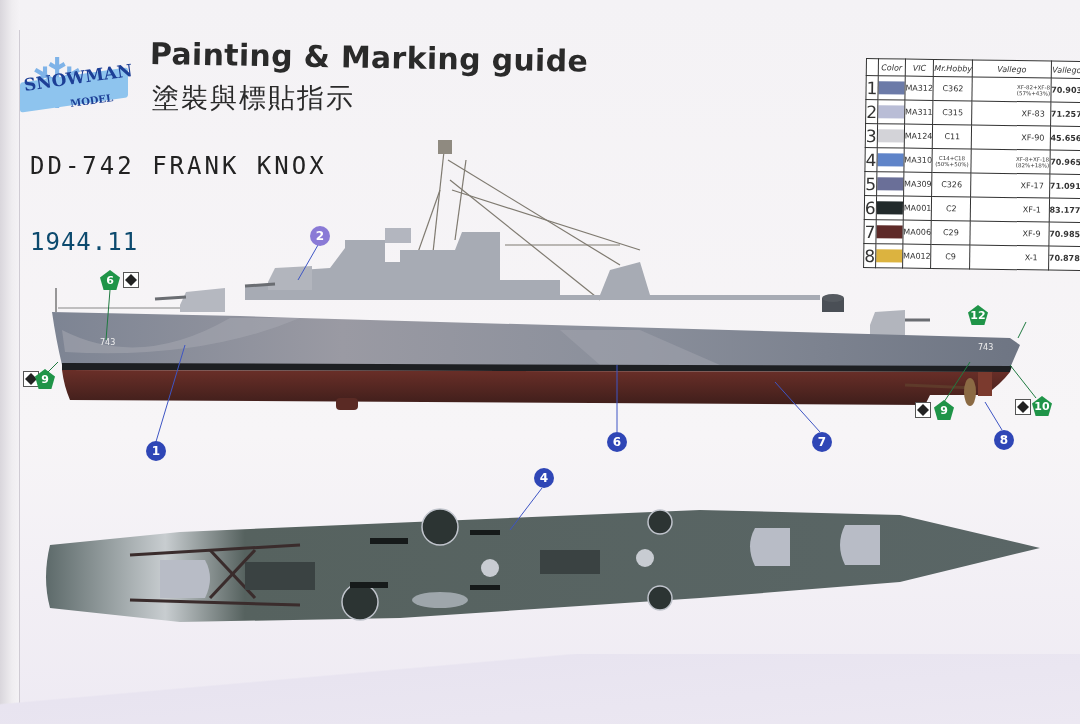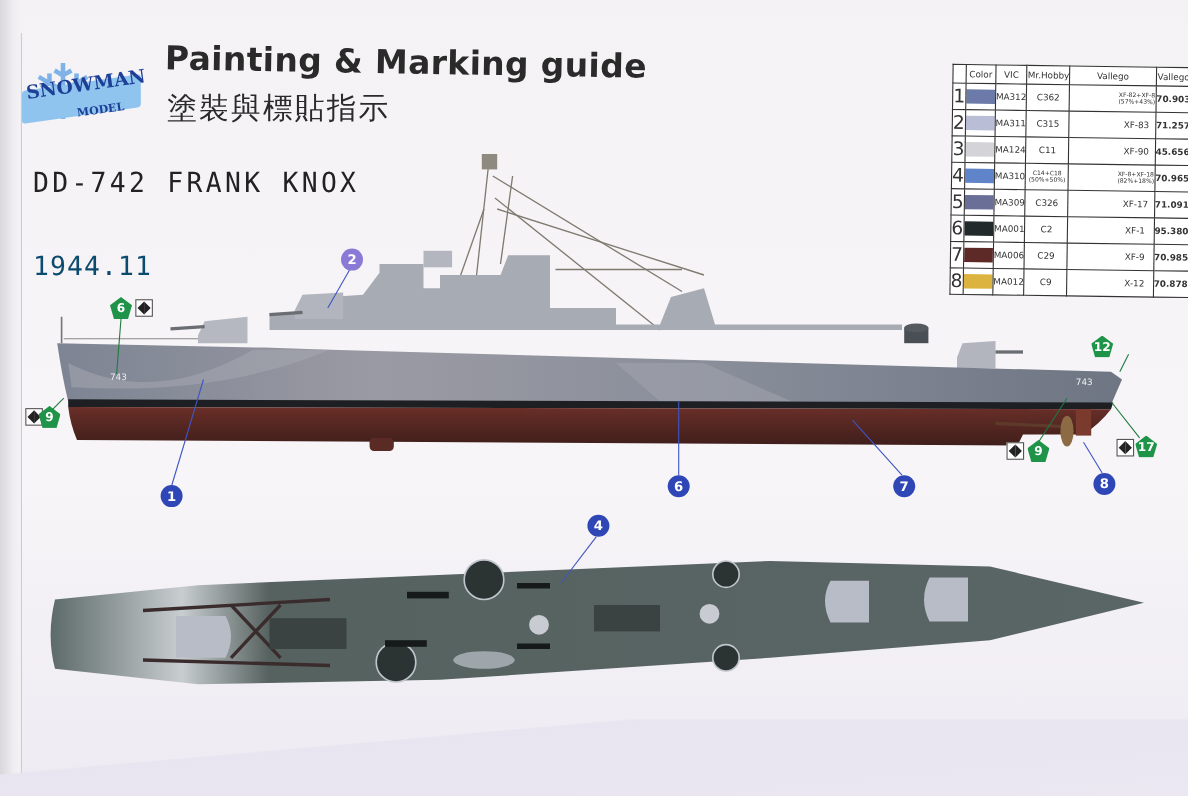--- a/index.html
+++ b/index.html
@@ -19,21 +19,21 @@
   .logo .t1{position:absolute;left:6px;top:30px;font-family:"DejaVu Serif",serif;font-weight:bold;color:#1d3f96;font-size:17px;letter-spacing:0px;transform:rotate(-8deg);transform-origin:left;}
   .logo .t2{position:absolute;left:52px;top:50px;font-family:"DejaVu Serif",serif;font-weight:bold;color:#1d3f96;font-size:10px;transform:rotate(-8deg);}
   .title-en{position:absolute;left:150px;top:36px;font-size:30px;font-weight:bold;color:#2a2a2a;
     font-family:"DejaVu Sans",sans-serif;letter-spacing:0.3px;transform:rotate(1deg);transform-origin:left;}
   .title-cn{position:absolute;left:152px;top:80px;font-size:27px;color:#2a2a2a;letter-spacing:2px;}
   .ship-name{position:absolute;left:30px;top:152px;font-size:24px;font-family:"DejaVu Sans Mono",monospace;color:#222;letter-spacing:3px;transform:scaleY(1.05);}
   .ship-date{position:absolute;left:30px;top:192px;font-size:24px;font-family:"DejaVu Sans Mono",monospace;color:#0c4a6e;letter-spacing:1px;margin-top:36px;}
   
   .paint-table{position:absolute;left:866px;top:58px;border-collapse:collapse;background:#fff;transform:rotate(0.8deg);transform-origin:left top;}
   .paint-table th,.paint-table td{border:1px solid #333;font-size:8px;text-align:center;padding:0;color:#333;}
-  .paint-table th{height:16px;font-weight:normal;}
+  .paint-table th{height:16px;font-weight:normal;font-style:italic;}
   .paint-table td{height:23px;}
   .paint-table td.num{font-size:17px;width:20px;}
   .paint-table td.sw{width:36px;}
   .paint-table td.sw span{display:block;width:26px;height:13px;margin:0 auto;}
   .paint-table td.vic{width:30px;text-align:right;}
   .paint-table td.mr{width:38px;}
   .paint-table td.tam{width:38px;padding-left:44px;}
   .paint-table td.val{width:38px;font-weight:bold;}
   .paint-table .small{font-size:5.5px;line-height:6px;}
   
@@ -130,40 +130,40 @@
       <td class="val">71.091</td>
     </tr>
     <tr>
       <td class="num">6</td>
       <td class="sw">
           <span style="background:#222a2b"></span>
         </td>
       <td class="vic">MA001</td>
       <td class="mr">C2</td>
       <td class="tam">XF-1</td>
-      <td class="val">95.380</td>
+      <td class="val">83.177</td>
     </tr>
     <tr>
       <td class="num">7</td>
       <td class="sw">
           <span style="background:#5e2a28"></span>
         </td>
       <td class="vic">MA006</td>
       <td class="mr">C29</td>
       <td class="tam">XF-9</td>
       <td class="val">70.985</td>
     </tr>
     <tr>
       <td class="num">8</td>
       <td class="sw">
           <span style="background:#dcb33f"></span>
         </td>
       <td class="vic">MA012</td>
       <td class="mr">C9</td>
-      <td class="tam">X-12</td>
+      <td class="tam">X-1</td>
       <td class="val">70.878</td>
     </tr>
   </tbody>
 </table>
 
 <svg class="ships" width="1080" height="724" viewBox="0 0 1080 724">
   <defs>
     <linearGradient id="hullUpper" x1="0" x2="1" y1="0" y2="0">
       <stop offset="0" stop-color="#7d8493"></stop>
       <stop offset="0.3" stop-color="#9a9aa3"></stop>
@@ -298,15 +298,15 @@
 <div class="decal" style="left:100px;top:270px;">6</div>
 <div class="decal-pos" style="left:123px;top:272px;"></div>
 
 <div class="decal-pos" style="left:23px;top:371px;"></div>
 <div class="decal" style="left:35px;top:369px;">9</div>
 
 <div class="decal-pos" style="left:915px;top:402px;"></div>
 <div class="decal" style="left:934px;top:400px;">9</div>
 
 <div class="decal-pos" style="left:1015px;top:399px;"></div>
-<div class="decal" style="left:1032px;top:396px;">17</div>
-
-<div class="decal" style="left:992px;top:305px;">12</div>
+<div class="decal" style="left:1032px;top:396px;">10</div>
+
+<div class="decal" style="left:968px;top:305px;">12</div>
 
 </body></html>

